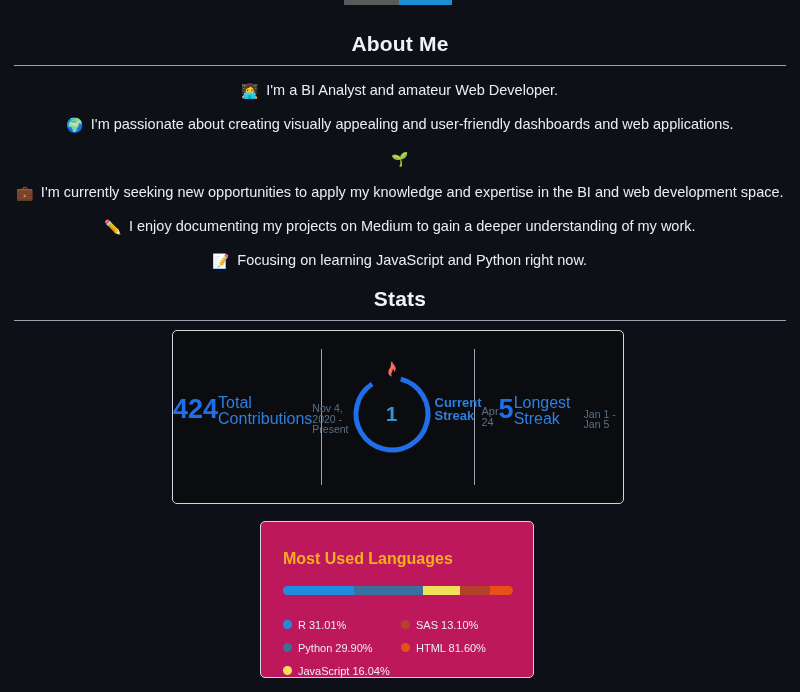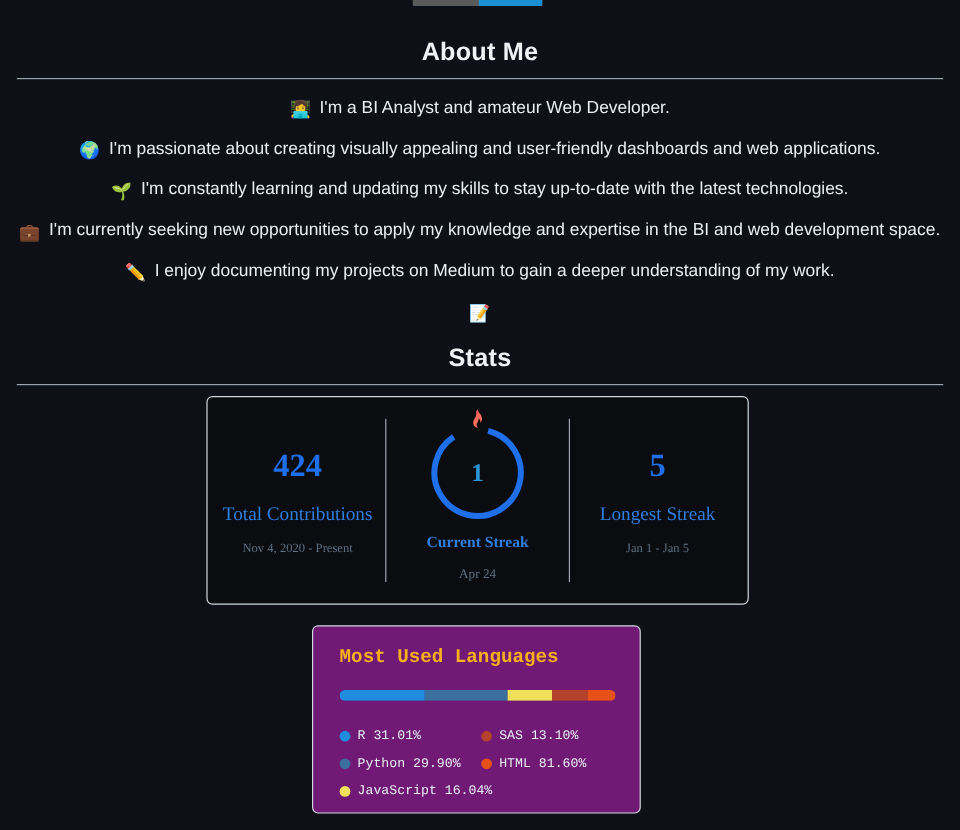--- a/index.html
+++ b/index.html
@@ -95,24 +95,23 @@
     border: 1px solid #d0d7de;
     border-radius: 5px;
     background: #0a0c10;
     display: flex;
     align-items: stretch;
   }
   .streak-col {
     flex: 1 1 33.33%;
     position: relative;
     display: flex;
-    flex-direction: column;
+    flex-direction: row;
     align-items: center;
     justify-content: center;
-    font-family: Liberation Serif, serif;
   }
   .streak-col.side { padding-top: 4px; }
   .streak-divider {
     position: absolute;
     top: 18px;
     bottom: 18px;
     width: 1px;
     background: #9aa4ae;
   }
   .streak-divider.left  { left: 148px; }
@@ -180,23 +179,22 @@
 
   
   .lang-card {
     position: absolute;
     top: 521px;
     left: 260px;
     width: 274px;
     height: 157px;
     border: 1px solid #d0d7de;
     border-radius: 5px;
-    background: #701a75;
-    padding: 18px 22px 0 22px;
-    font-family: Liberation Mono, monospace;
+    background: #be185d;
+    padding: 29px 22px 0 22px;
   }
   .lang-title {
     color: #f5b01b;
     font-size: 16px;
     font-weight: bold;
     line-height: 1;
     margin-bottom: 19px;
   }
   .lang-bar {
     display: flex;
@@ -248,32 +246,32 @@
       <li class="about-item">
         <span class="about-emoji">👩‍💻</span>
         <span>I'm a BI Analyst and amateur Web Developer.</span>
       </li>
       <li class="about-item">
         <span class="about-emoji">🌍</span>
         <span>I'm passionate about creating visually appealing and user-friendly dashboards and web applications.</span>
       </li>
       <li class="about-item">
         <span class="about-emoji">🌱</span>
-        <span>I'm constantly learning and updating my skills to stay up-to-date with the latest technologies.</span>
       </li>
       <li class="about-item">
         <span class="about-emoji">💼</span>
         <span>I'm currently seeking new opportunities to apply my knowledge and expertise in the BI and web development space.</span>
       </li>
       <li class="about-item">
         <span class="about-emoji">✏️</span>
         <span>I enjoy documenting my projects on Medium to gain a deeper understanding of my work.</span>
       </li>
       <li class="about-item">
         <span class="about-emoji">📝</span>
+        <span>Focusing on learning JavaScript and Python right now.</span>
       </li>
     </ul>
 
   <div class="section" id="stats-section">
     <div class="section-title">Stats</div>
     <div class="section-rule"></div>
   </div>
 
   <div class="streak-card">
     <div class="streak-divider left"></div>

